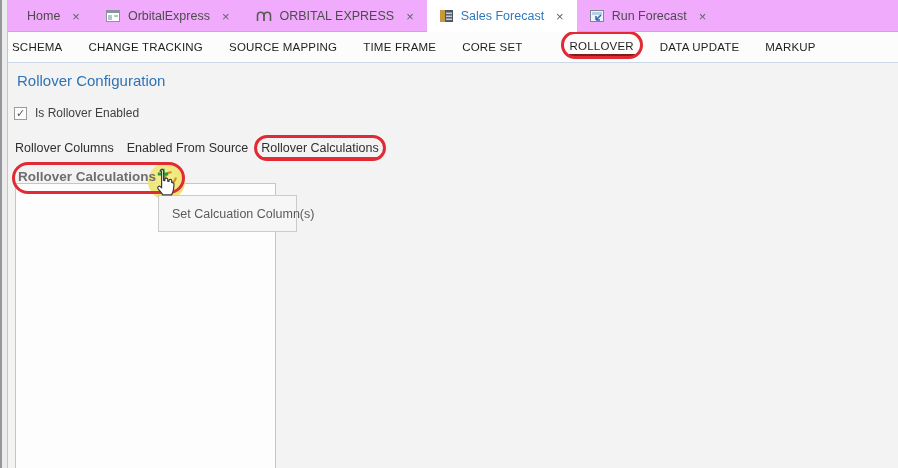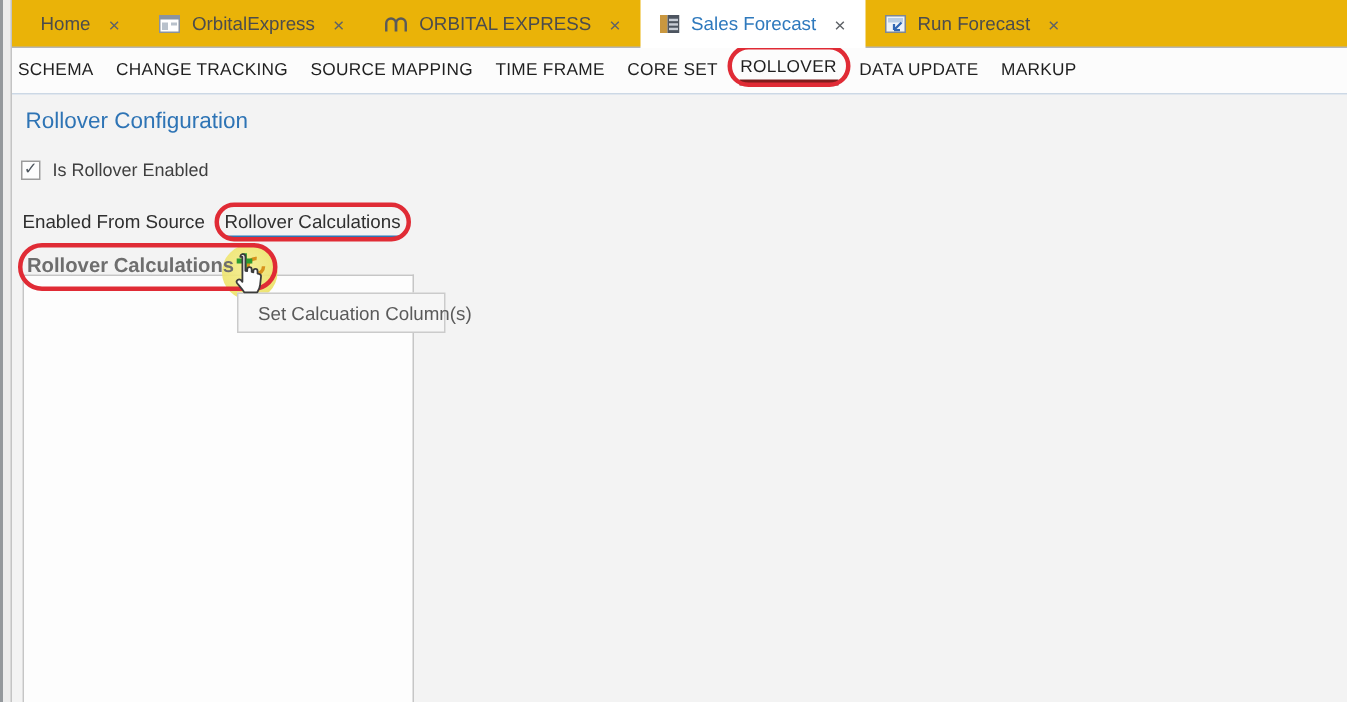--- a/index.html
+++ b/index.html
@@ -9,35 +9,35 @@
     background:#f3f3f3; font-family:"Liberation Sans", sans-serif;
     -webkit-font-smoothing:antialiased;
   }
 
   
   .left-edge { position:absolute; left:0; top:0; bottom:0; width:8px;
     background:#ececec; border-left:2px solid #94989c; border-right:1px solid #c4c4c4; z-index:9; }
 
   
   .tabstrip { position:absolute; left:0; right:0; top:0; height:32px;
-    background:#eab308; box-shadow: inset 0 -1px 0 #b6b6b6;
+    background:#f0abfc; box-shadow: inset 0 -1px 0 #b6b6b6;
     display:flex; align-items:stretch; padding-left:14px; z-index:2; }
   .tab { display:flex; align-items:center; gap:8px; padding:0 13px;
     font-size:12.5px; color:#4c4c4c; cursor:default; white-space:nowrap; }
   .tab.active { background:#fff; color:#2e79bd;text-align:right; }
   .tab-close { font-size:13px; color:#5f6368; margin-left:4px; line-height:1; }
   .tab .ticon { display:flex; align-items:center; }
 
   
   .menubar { position:absolute; left:0; right:0; top:32px; height:31px;
     background:#fcfcfc; border-bottom:1px solid #ccd8e5;
-    display:flex; align-items:center; gap:13px; padding-left:11px;
+    display:flex; align-items:center; gap:24px; padding-left:11px;
     font-size:11.5px; color:#1f1f1f; letter-spacing:.2px; z-index:1; }
   .menu-item { position:relative; padding:2px 1px; white-space:nowrap; }
-  .menu-item.selected { border-bottom:4px solid #7f1d1d; padding-bottom:2px; }
+  .menu-item.selected { border-bottom:2px solid #7f1d1d; padding-bottom:2px;margin-left:21px; }
   .ring { position:absolute; border:3px solid #e02b35; border-radius:14px; pointer-events:none; }
   .menu-item .ring { left:-8px; right:-8px; top:-7px; bottom:-5px; }
 
   
   .content { position:absolute; left:0; right:0; top:63px; bottom:0; background:#f3f3f3; }
   .page-title { position:absolute; left:17px; top:9px; font-size:15px; color:#2e74b5; }
 
   .chk-row { position:absolute; left:14px; top:43px; display:flex; align-items:center; gap:8px;
     font-size:12px; color:#3f3f3f; }
   .chk-box { width:13px; height:13px; background:#fdfdfd; border:1px solid #9b9b9b;
@@ -55,21 +55,21 @@
 
   .highlight-circle { position:absolute; left:148px; top:100px; width:37px; height:37px;
     border-radius:50%; background:radial-gradient(circle at 45% 40%, #f5ee8e, #e9dd58);
     opacity:.92; z-index:1; }
 
   .panel-header { position:absolute; left:12px; top:99px; width:173px; height:32px; z-index:2; }
   .panel-header .ring { left:0; right:0; top:0; bottom:0; border-radius:16px; }
   .panel-title { position:absolute; left:6px; top:7px; font-size:13.5px; font-weight:bold; color:#6e6e6e; }
   .add-btn { position:absolute; right:7px; top:5px; width:22px; height:20px; }
 
-  .tooltip { position:absolute; left:158px; top:132px; width:139px; height:27px;
+  .tooltip { position:absolute; left:158px; top:132px; width:139px; height:37px;
     background:#f6f6f6; border:1px solid #cbcbcb; color:#5a5a5a; font-size:12.5px;
     display:flex; align-items:center; padding-left:13px; z-index:3; white-space:nowrap; }
 
   .cursor { position:absolute; left:150px; top:105px; z-index:4; }
 </style>
 </head>
 <body>
 
 <div class="screen">
 
@@ -145,20 +145,21 @@
     <div class="page-title">Rollover Configuration</div>
 
     <div class="chk-row">
       <span class="chk-box">
         <span>✓</span>
       </span>
       <span>Is Rollover Enabled</span>
     </div>
 
     <div class="subtabs">
+      <span class="subtab">Rollover Columns</span>
       <span class="subtab">Enabled From Source</span>
       <span class="subtab selected">
         <span>Rollover Calculations</span>
         <i class="ring"></i>
       </span>
     </div>
 
     <div class="listbox"></div>
 
     <div class="highlight-circle"></div>

